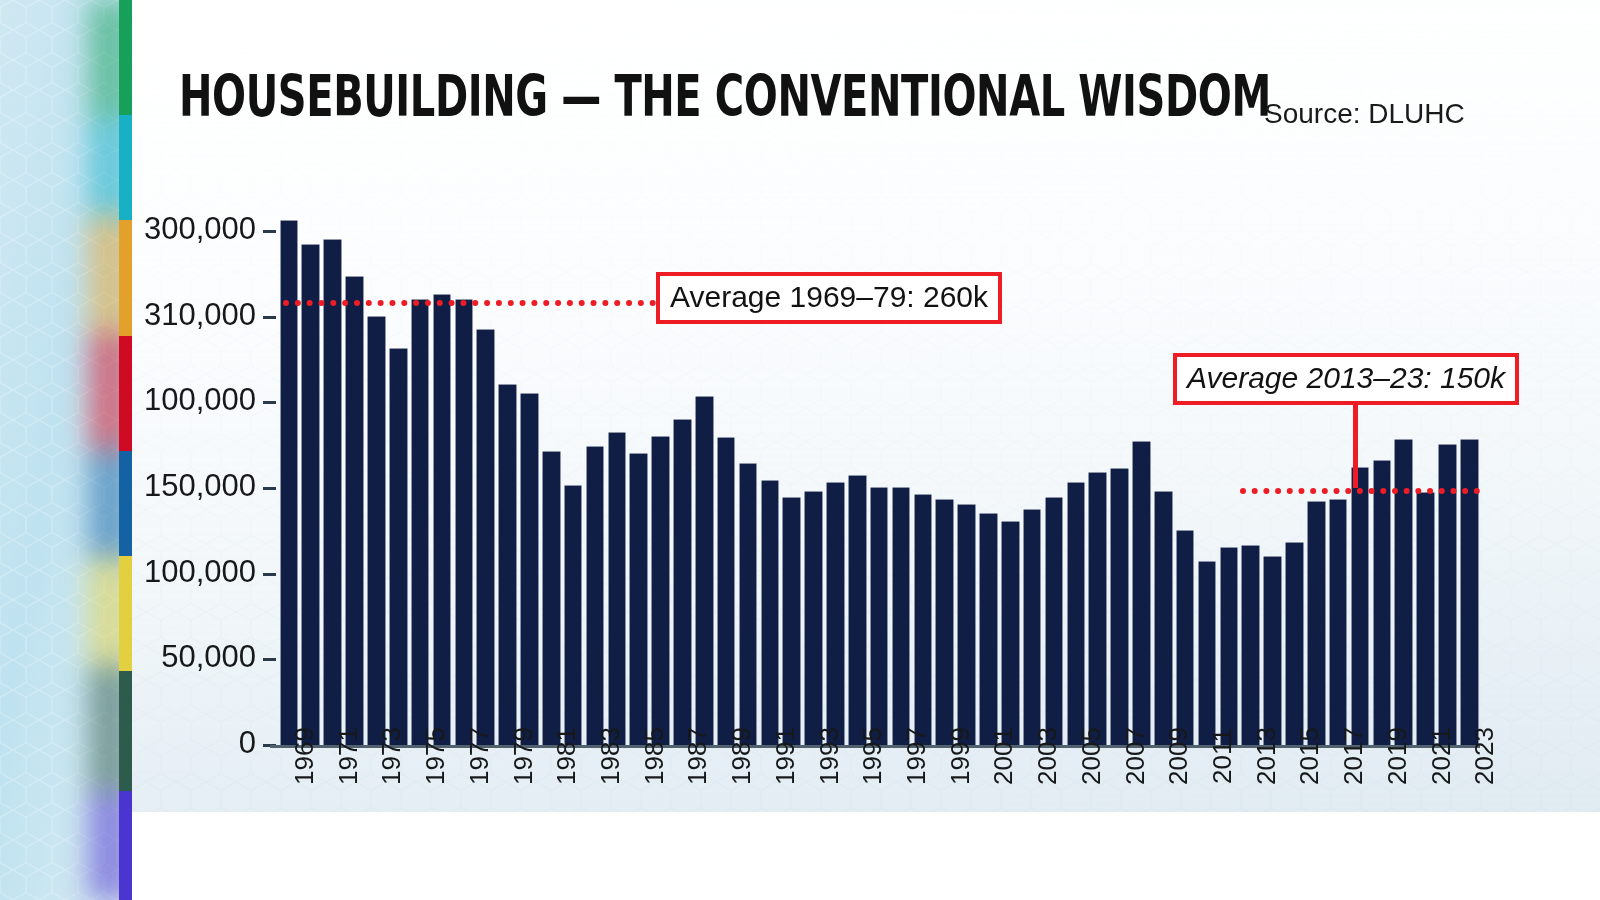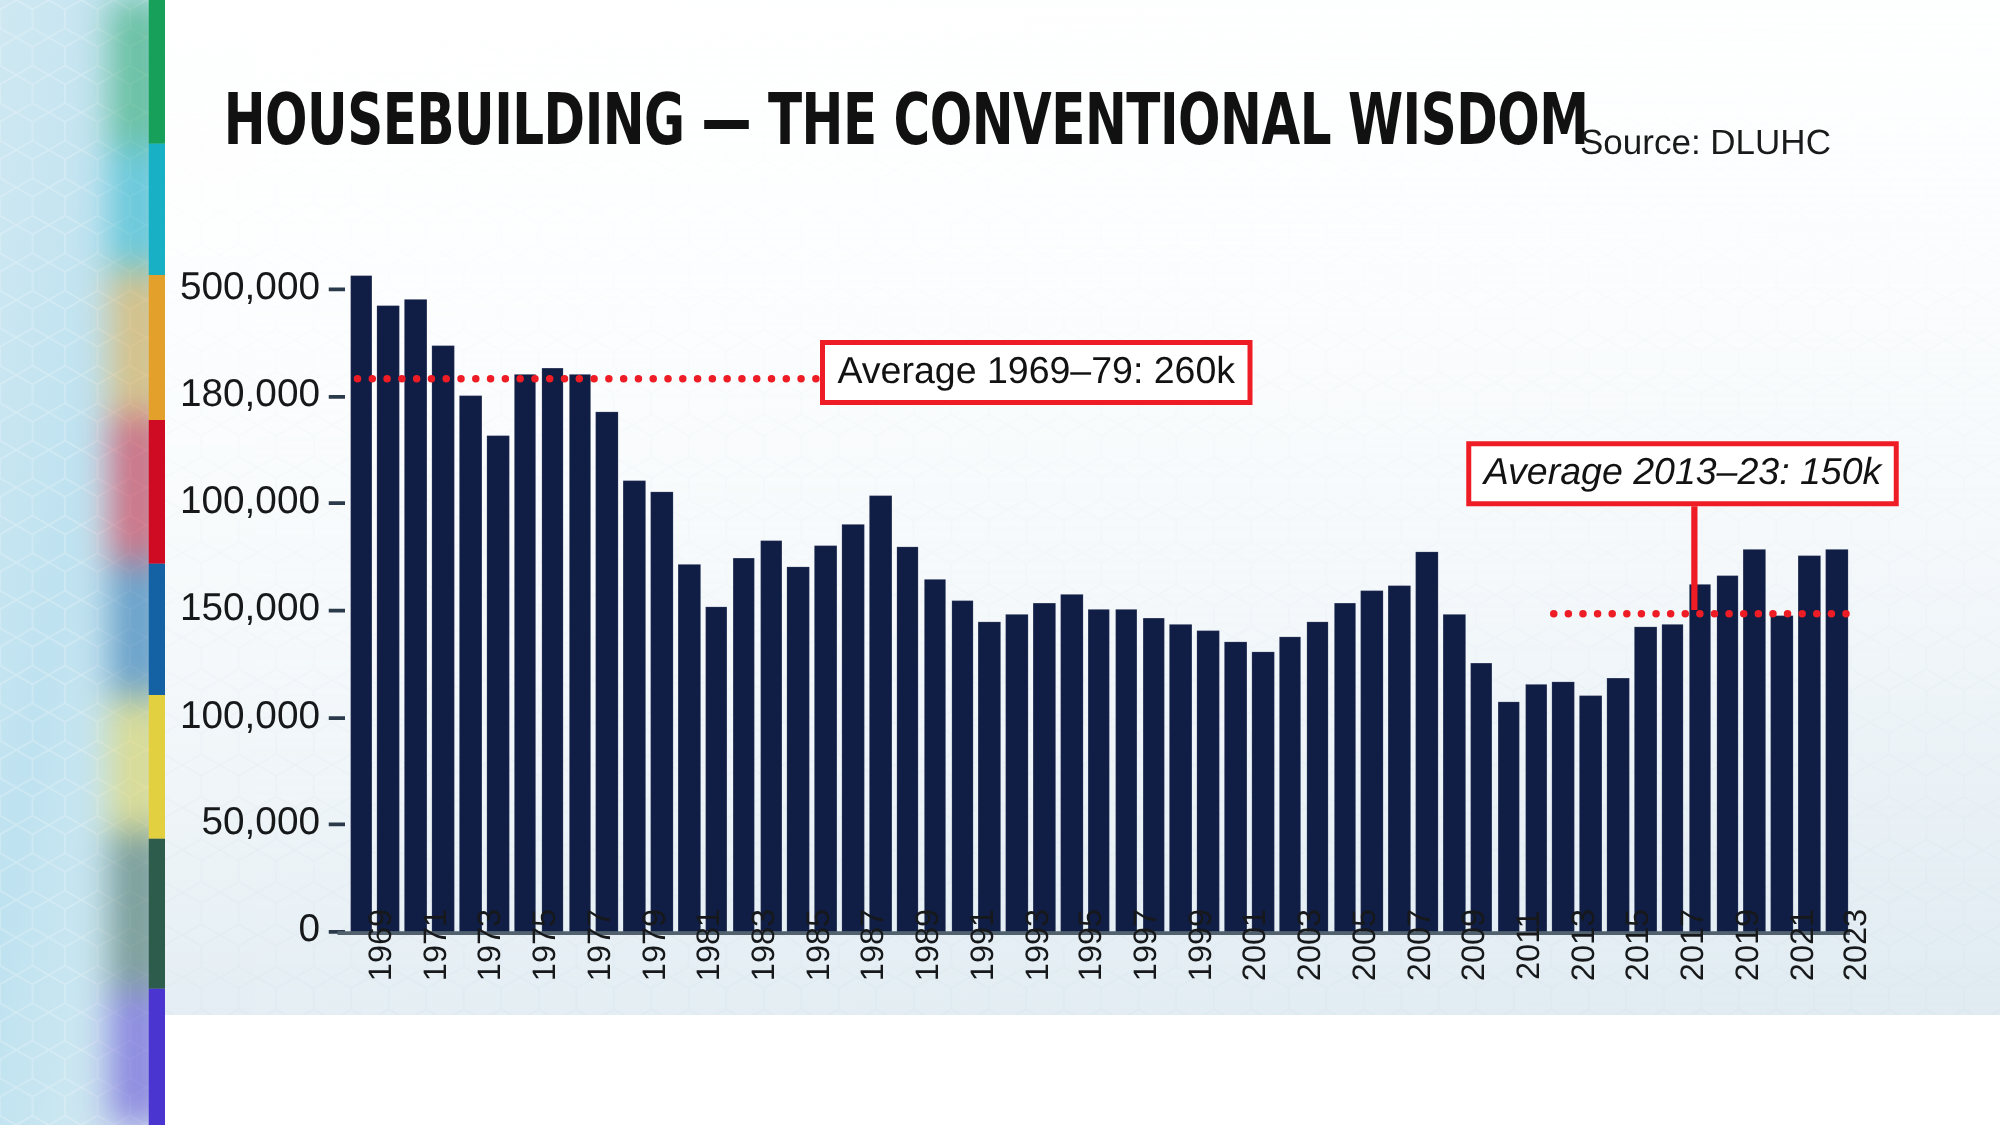--- a/index.html
+++ b/index.html
@@ -176,25 +176,25 @@
         <div class="y-tick" style="top: 274.065px;">
           <span class="mark"></span>
           <span class="lbl">150,000</span>
         </div>
         <div class="y-tick" style="top: 188.419px;">
           <span class="mark"></span>
           <span class="lbl">100,000</span>
         </div>
         <div class="y-tick" style="top: 102.774px;">
           <span class="mark"></span>
-          <span class="lbl">180,000</span>
+          <span class="lbl">310,000</span>
         </div>
         <div class="y-tick" style="top: 17.129px;">
           <span class="mark"></span>
-          <span class="lbl">500,000</span>
+          <span class="lbl">300,000</span>
         </div>
       </div>
     <div id="bars">
         <div class="bar-slot">
           <div class="bar" title="1969: 306,000" style="height: 524.148px; background: rgb(16, 29, 68);"></div>
         </div>
         <div class="bar-slot">
           <div class="bar" title="1970: 292,000" style="height: 500.168px; background: rgb(16, 29, 68);"></div>
         </div>
         <div class="bar-slot">

